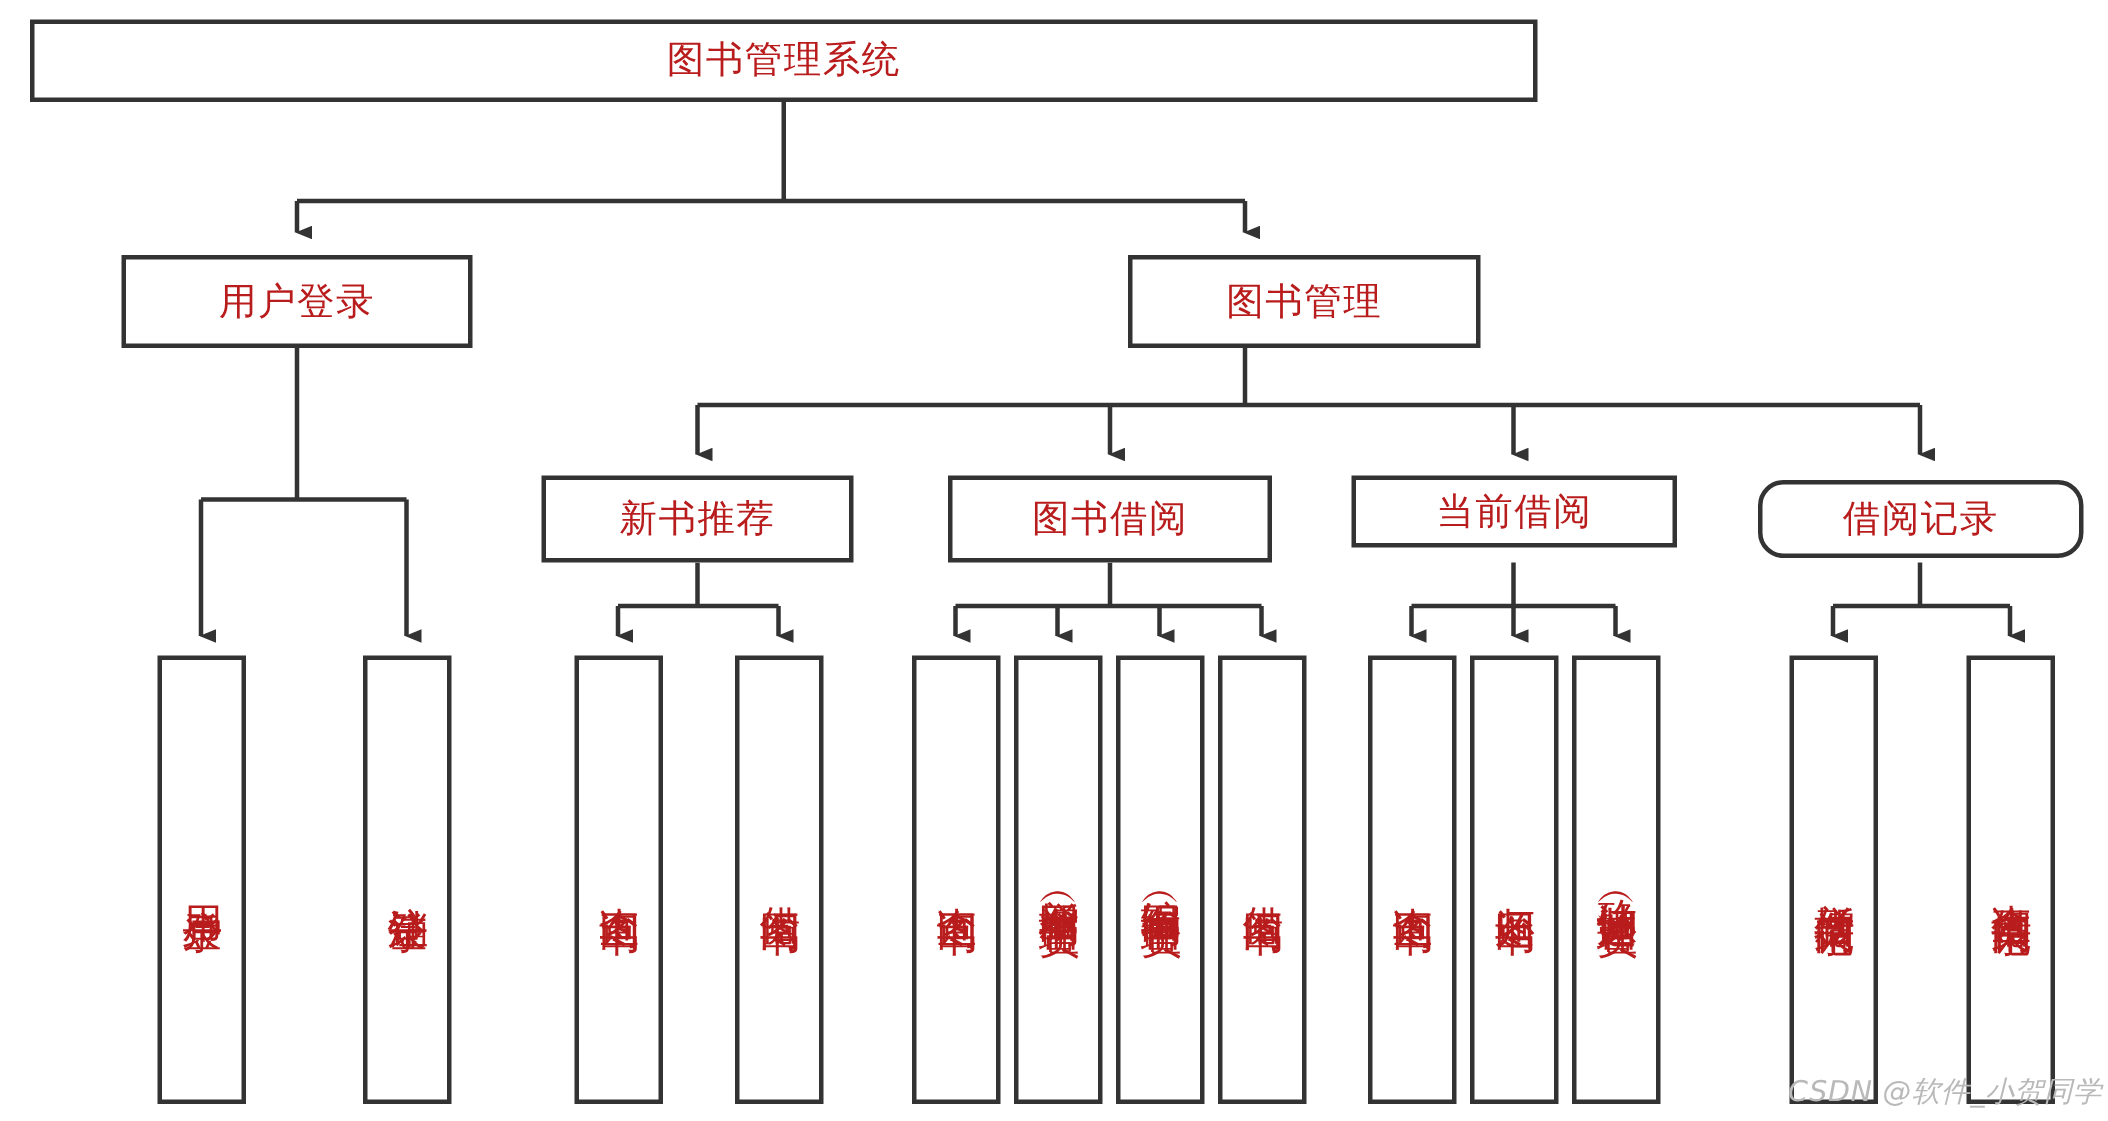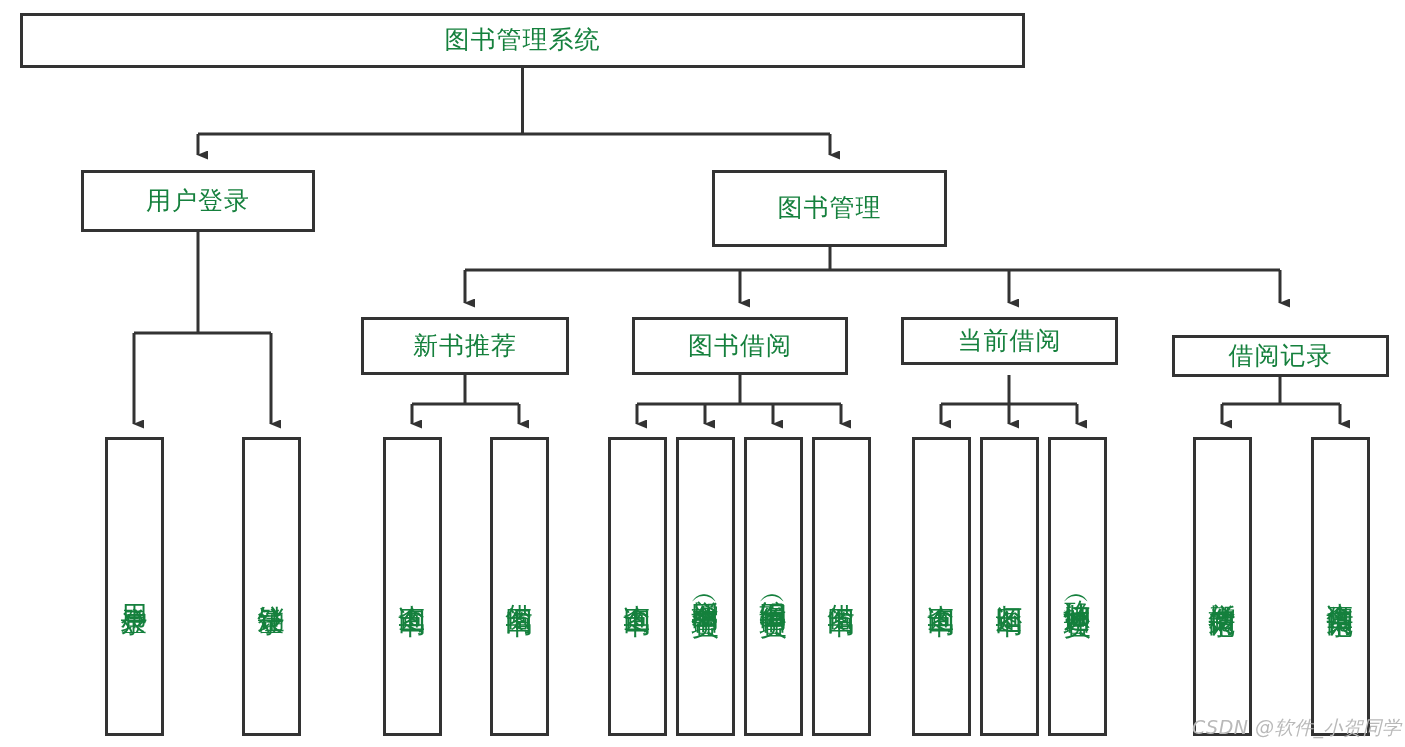--- a/index.html
+++ b/index.html
@@ -27,21 +27,21 @@
     pointer-events: none;
   }
   .node {
     position: absolute;
     box-sizing: border-box;
     background: #ffffff;
     border: 3px solid #333333;
     display: flex;
     align-items: center;
     justify-content: center;
-    color: #15803d;
+    color: #b91c1c;
   }
   .node .label {
     display: block;
     text-align: center;
     line-height: 1.05;
   }
   
   .node.horiz .label {
     font-size: 25px;
     letter-spacing: 1px;
@@ -123,34 +123,34 @@
     </g>
   </svg>
 
   <div class="node horiz" style="left:20px; top:13px; width:1005px; height:55px;">
     <span class="label">图书管理系统</span>
   </div>
 
   <div class="node horiz" style="left:81px; top:170px; width:234px; height:62px;">
     <span class="label">用户登录</span>
   </div>
-  <div class="node horiz" style="left:712px; top:170px; width:235px; height:77px;">
+  <div class="node horiz" style="left:752px; top:170px; width:235px; height:62px;">
     <span class="label">图书管理</span>
   </div>
 
   <div class="node horiz" style="left:632px; top:317px; width:216px; height:58px;">
     <span class="label">图书借阅</span>
   </div>
   <div class="node horiz" style="left:361px; top:317px; width:208px; height:58px;">
     <span class="label">新书推荐</span>
   </div>
   <div class="node horiz" style="left:901px; top:317px; width:217px; height:48px;">
     <span class="label">当前借阅</span>
   </div>
-  <div class="node horiz" style="left:1172px; top:335px; width:217px; height:42px;">
+  <div class="node horiz" style="left:1172px; top:320px; width:217px; height:52px;border-radius:17px;">
     <span class="label">借阅记录</span>
   </div>
 
   <div class="node vert" style="left:105px; top:437px; width:59px; height:299px;">
     <span class="label">用户登录</span>
   </div>
   <div class="node vert" style="left:242px; top:437px; width:59px; height:299px;">
     <span class="label">注销登录</span>
   </div>
 

